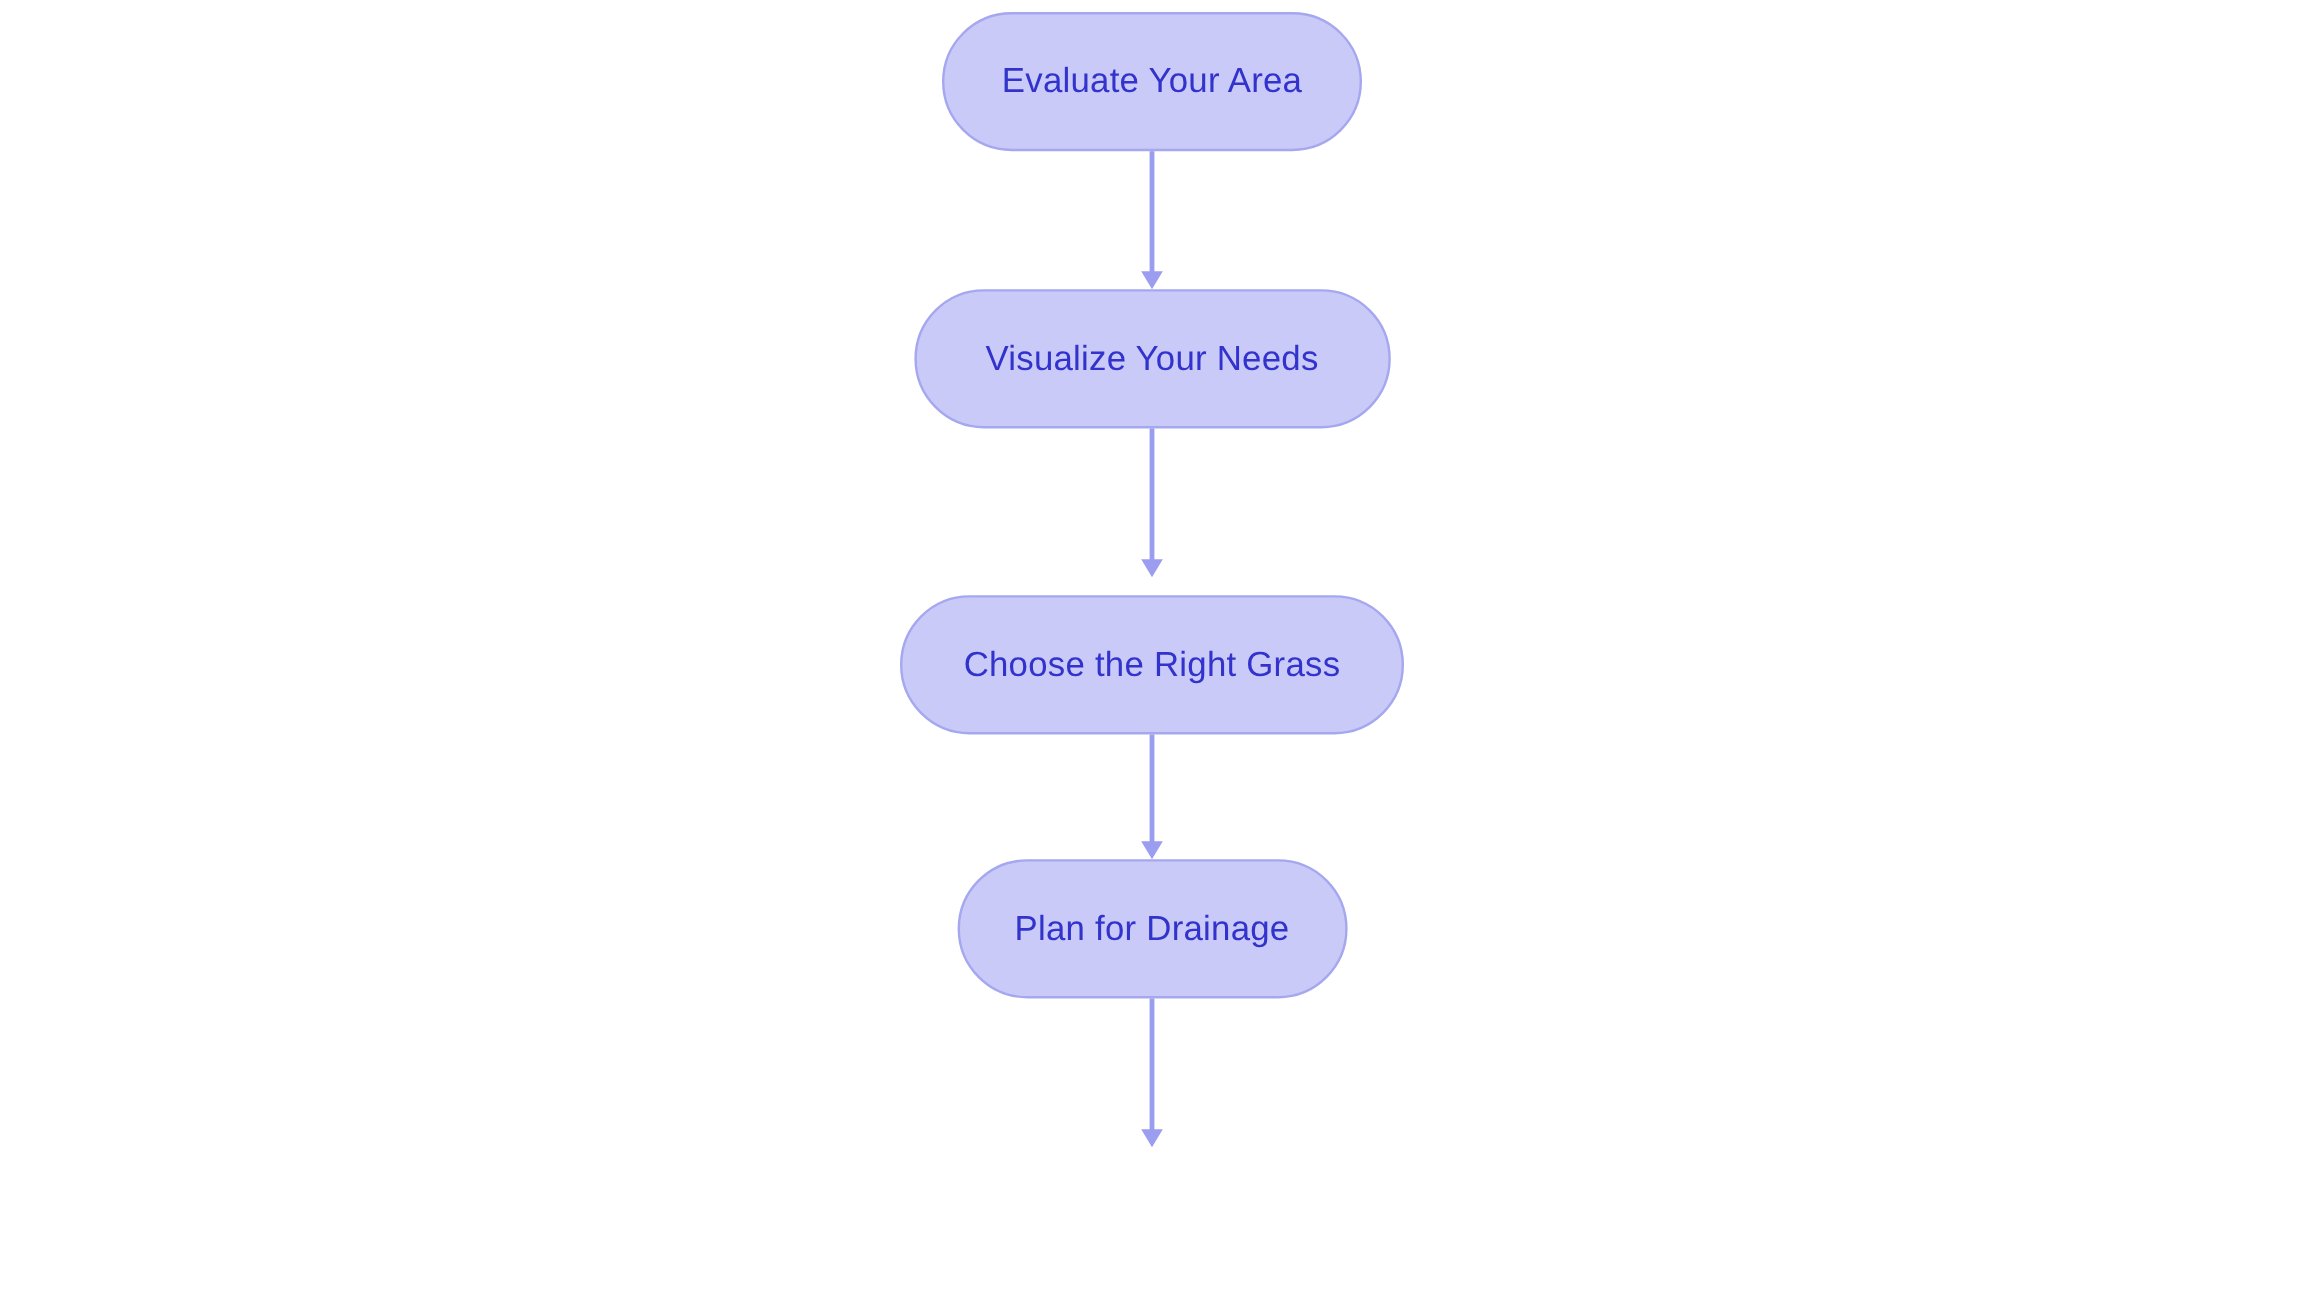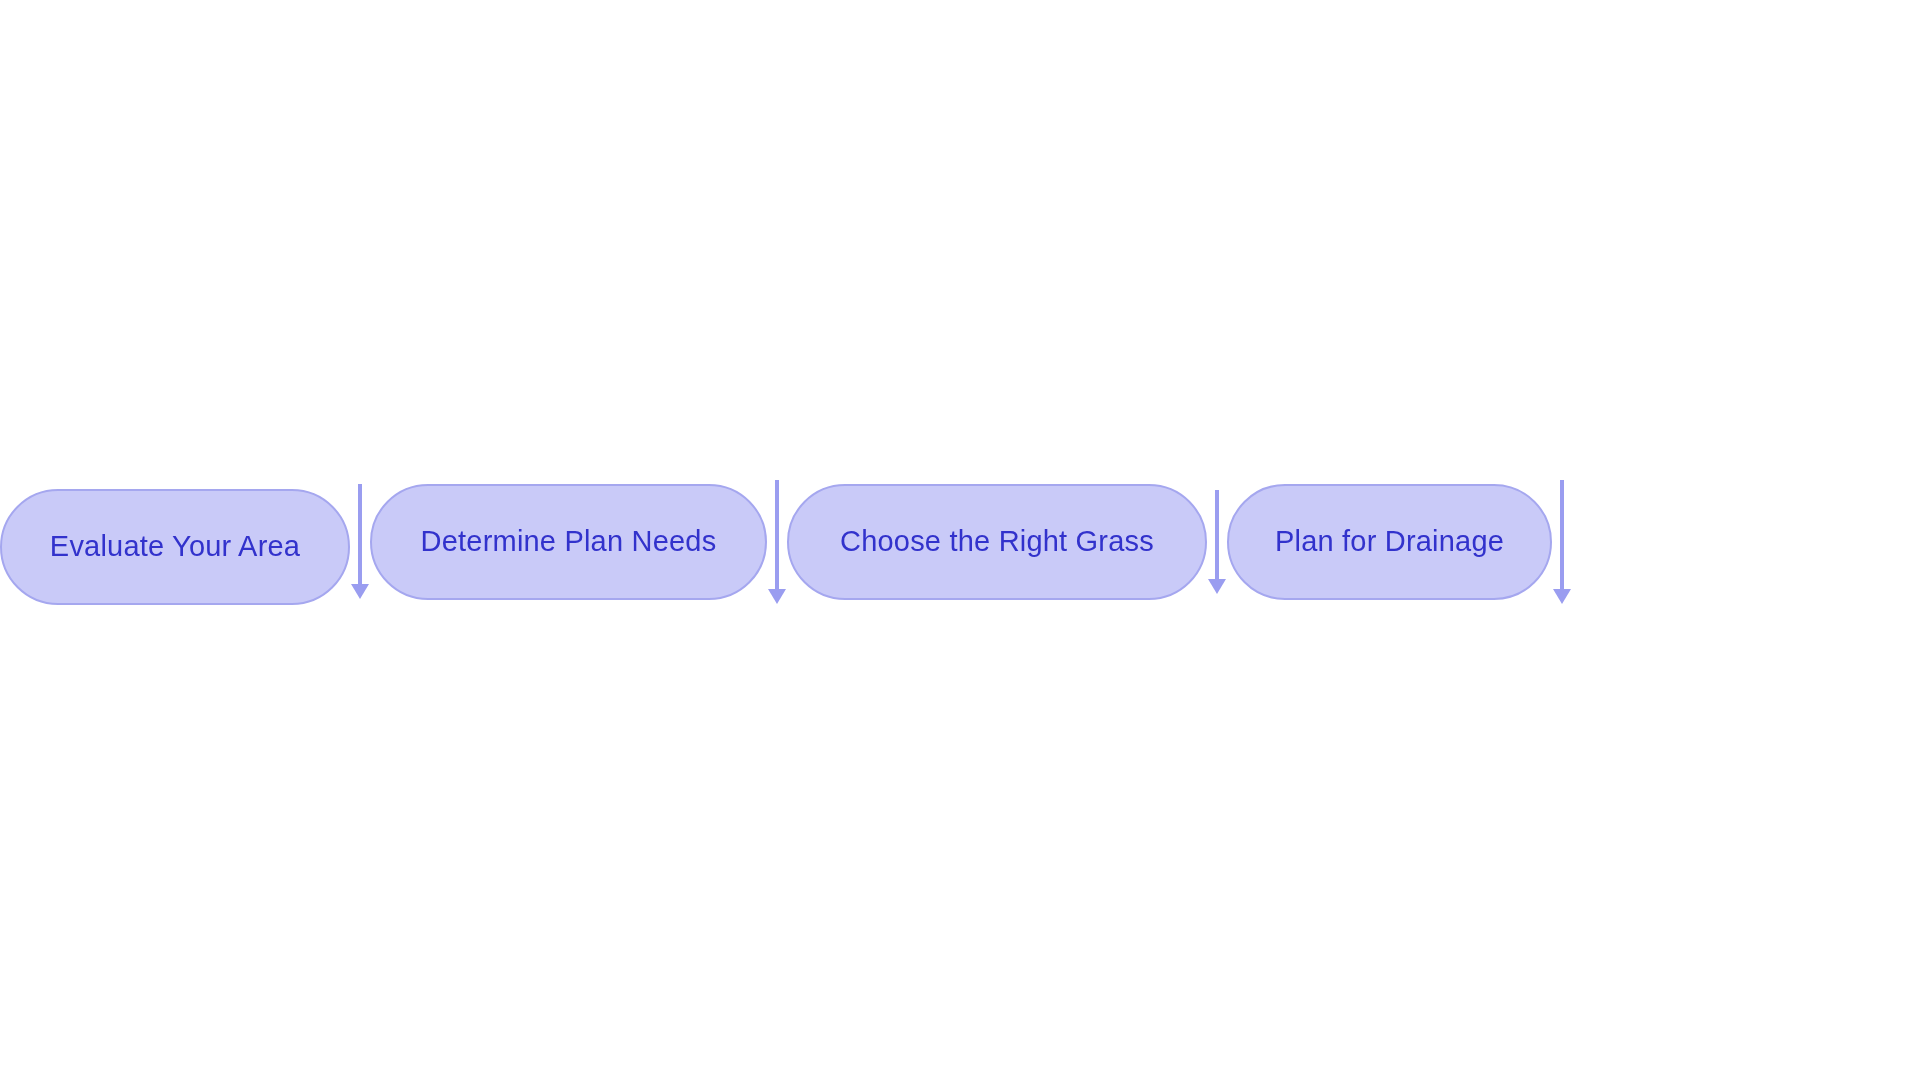--- a/index.html
+++ b/index.html
@@ -22,20 +22,21 @@
     background: #ffffff;
   }
 
   .flow-column {
     position: absolute;
     left: 0;
     top: 0;
     width: 1920px;
     height: 1083px;
     display: flex;
+    flex-direction: column;
     align-items: center;
     justify-content: flex-start;
   }
 
   .node {
     box-sizing: border-box;
     display: flex;
     align-items: center;
     justify-content: center;
     background: #c9caf8;
@@ -73,21 +74,21 @@
     height: 0;
     border-left: 9px solid transparent;
     border-right: 9px solid transparent;
     border-top: 15px solid #9a9df0;
     margin-top: -1px;
   }
 
   
   #node-0 { width: 350px; height: 116px; margin-top: 10px; }
   #node-1 { width: 397px; height: 116px; }
-  #node-2 { width: 420px; height: 116px; }
+  #node-2 { width: 420px; height: 116px; margin-top: 15px; }
   #node-3 { width: 325px; height: 116px; }
   #node-4 { width: 365px; height: 122px; }
 
   #conn-0 { height: 115px; }
   #conn-1 { height: 124px; }
   #conn-2 { height: 104px; }
   #conn-3 { height: 124px; }
 </style>
 </head>
 <body>
@@ -98,21 +99,21 @@
     <div class="node" id="node-0">
       <span class="node-label">Evaluate Your Area</span>
     </div>
 
     <div class="connector" id="conn-0">
       <div class="connector-line"></div>
       <div class="connector-arrow"></div>
     </div>
 
     <div class="node" id="node-1">
-      <span class="node-label">Determine Plan Needs</span>
+      <span class="node-label">Visualize Your Needs</span>
     </div>
 
     <div class="connector" id="conn-1">
       <div class="connector-line"></div>
       <div class="connector-arrow"></div>
     </div>
 
     <div class="node" id="node-2">
       <span class="node-label">Choose the Right Grass</span>
     </div>

